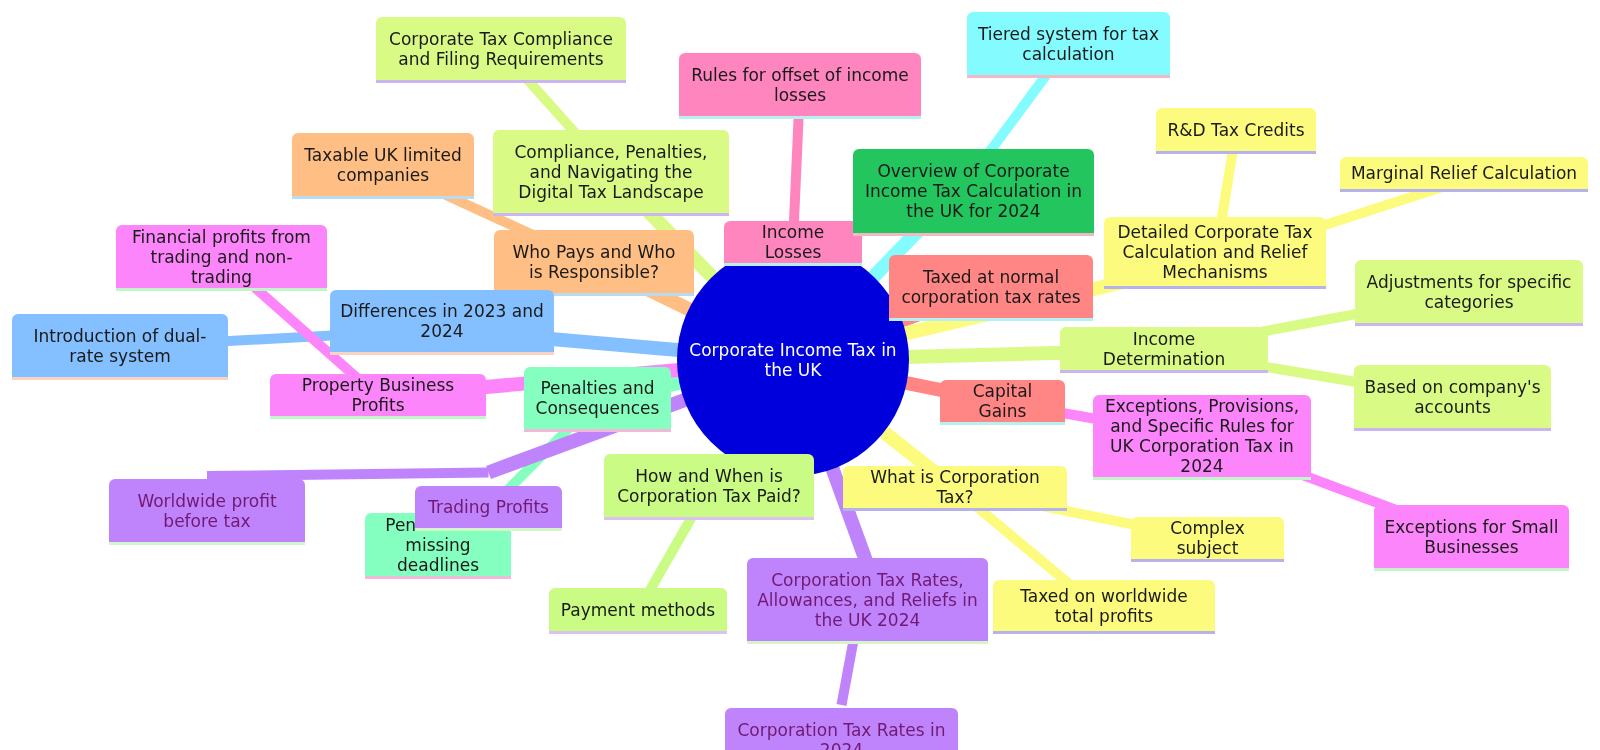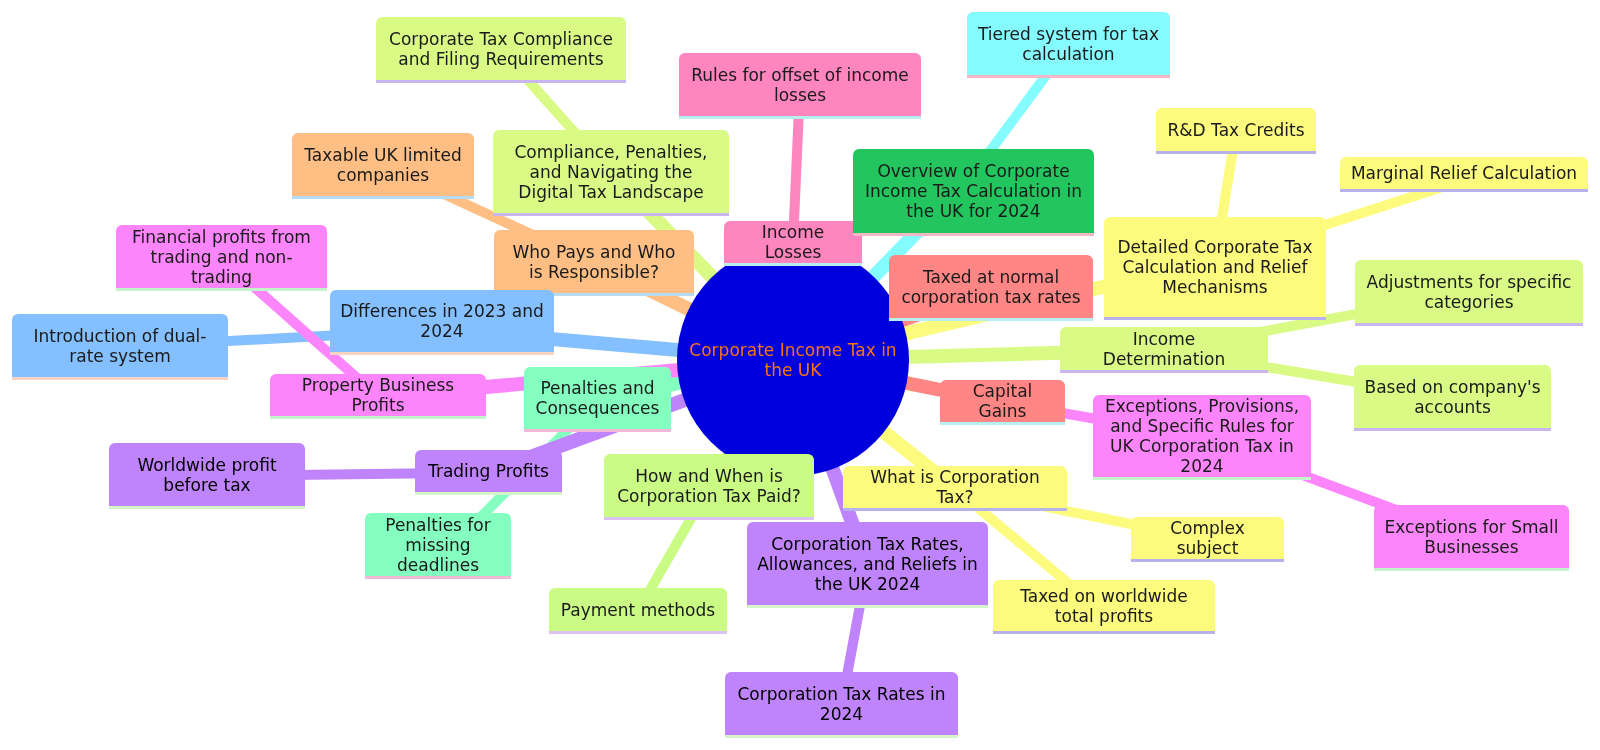--- a/index.html
+++ b/index.html
@@ -2,22 +2,22 @@
 <html><head>
 <meta charset="utf-8">
 <style>
   html, body { margin: 0; padding: 0; background: #ffffff; }
   body { width: 1600px; height: 750px; position: relative; overflow: hidden;
          font-family: "DejaVu Sans", "Liberation Sans", sans-serif; }
   #edges { position: absolute; left: 0; top: 0; width: 1600px; height: 750px; }
   .node { position: absolute; box-sizing: border-box; border-radius: 6px 6px 0 0;
           display: flex; align-items: center; justify-content: center; text-align: center;
           font-size: 17px; line-height: 20px; color: #1a1a1a; padding: 2px 10px; }
-  .node.light-text { color: #000000; }
-  .root { position: absolute; border-radius: 50%; background: #0000dd; color: #f97316;
+  .node.light-text { color: #701a75; margin-top: 36px; }
+  .root { position: absolute; border-radius: 50%; background: #0000dd; color: #ffffff;
           display: flex; align-items: center; justify-content: center; text-align: center;
           font-size: 17px; line-height: 20px; }
 </style>
 </head>
 <body>
 
 <svg id="edges">
     <line x1="793" y1="360" x2="611" y2="173" stroke="#d9fb86" stroke-width="14"></line>
     <line x1="611" y1="173" x2="501" y2="50" stroke="#d9fb86" stroke-width="10"></line>
     <line x1="793" y1="360" x2="594" y2="263" stroke="#ffbf84" stroke-width="14"></line>
@@ -78,21 +78,21 @@
     </div>
     <div class="node" style="left: 853px; top: 130px; width: 241px; height: 87px; background: #22c55e; border-bottom: 3px solid rgb(242, 184, 198); margin-top: 19px;">
       <span>Overview of Corporate Income Tax Calculation in the UK for 2024</span>
     </div>
     <div class="node" style="left: 967px; top: 12px; width: 203px; height: 66px; background: rgb(132, 251, 255); border-bottom: 3px solid rgb(242, 184, 198);">
       <span>Tiered system for tax calculation</span>
     </div>
     <div class="node" style="left: 889px; top: 255px; width: 204px; height: 66px; background: rgb(255, 134, 132); border-bottom: 3px solid rgb(183, 240, 240);">
       <span>Taxed at normal corporation tax rates</span>
     </div>
-    <div class="node" style="left: 1104px; top: 217px; width: 222px; height: 103px; background: rgb(253, 251, 126); border-bottom: 3px solid rgb(182, 179, 236);">
+    <div class="node" style="left: 1104px; top: 217px; width: 222px; height: 72px; background: rgb(253, 251, 126); border-bottom: 3px solid rgb(182, 179, 236);">
       <span>Detailed Corporate Tax Calculation and Relief Mechanisms</span>
     </div>
     <div class="node" style="left: 1156px; top: 108px; width: 160px; height: 46px; background: rgb(253, 251, 126); border-bottom: 3px solid rgb(182, 179, 236);">
       <span>R&amp;D Tax Credits</span>
     </div>
     <div class="node" style="left: 1340px; top: 157px; width: 248px; height: 35px; background: rgb(253, 251, 126); border-bottom: 3px solid rgb(182, 179, 236);">
       <span>Marginal Relief Calculation</span>
     </div>
     <div class="node" style="left: 1060px; top: 327px; width: 208px; height: 46px; background: rgb(217, 251, 134); border-bottom: 3px solid rgb(201, 182, 240);">
       <span>Income Determination</span>

